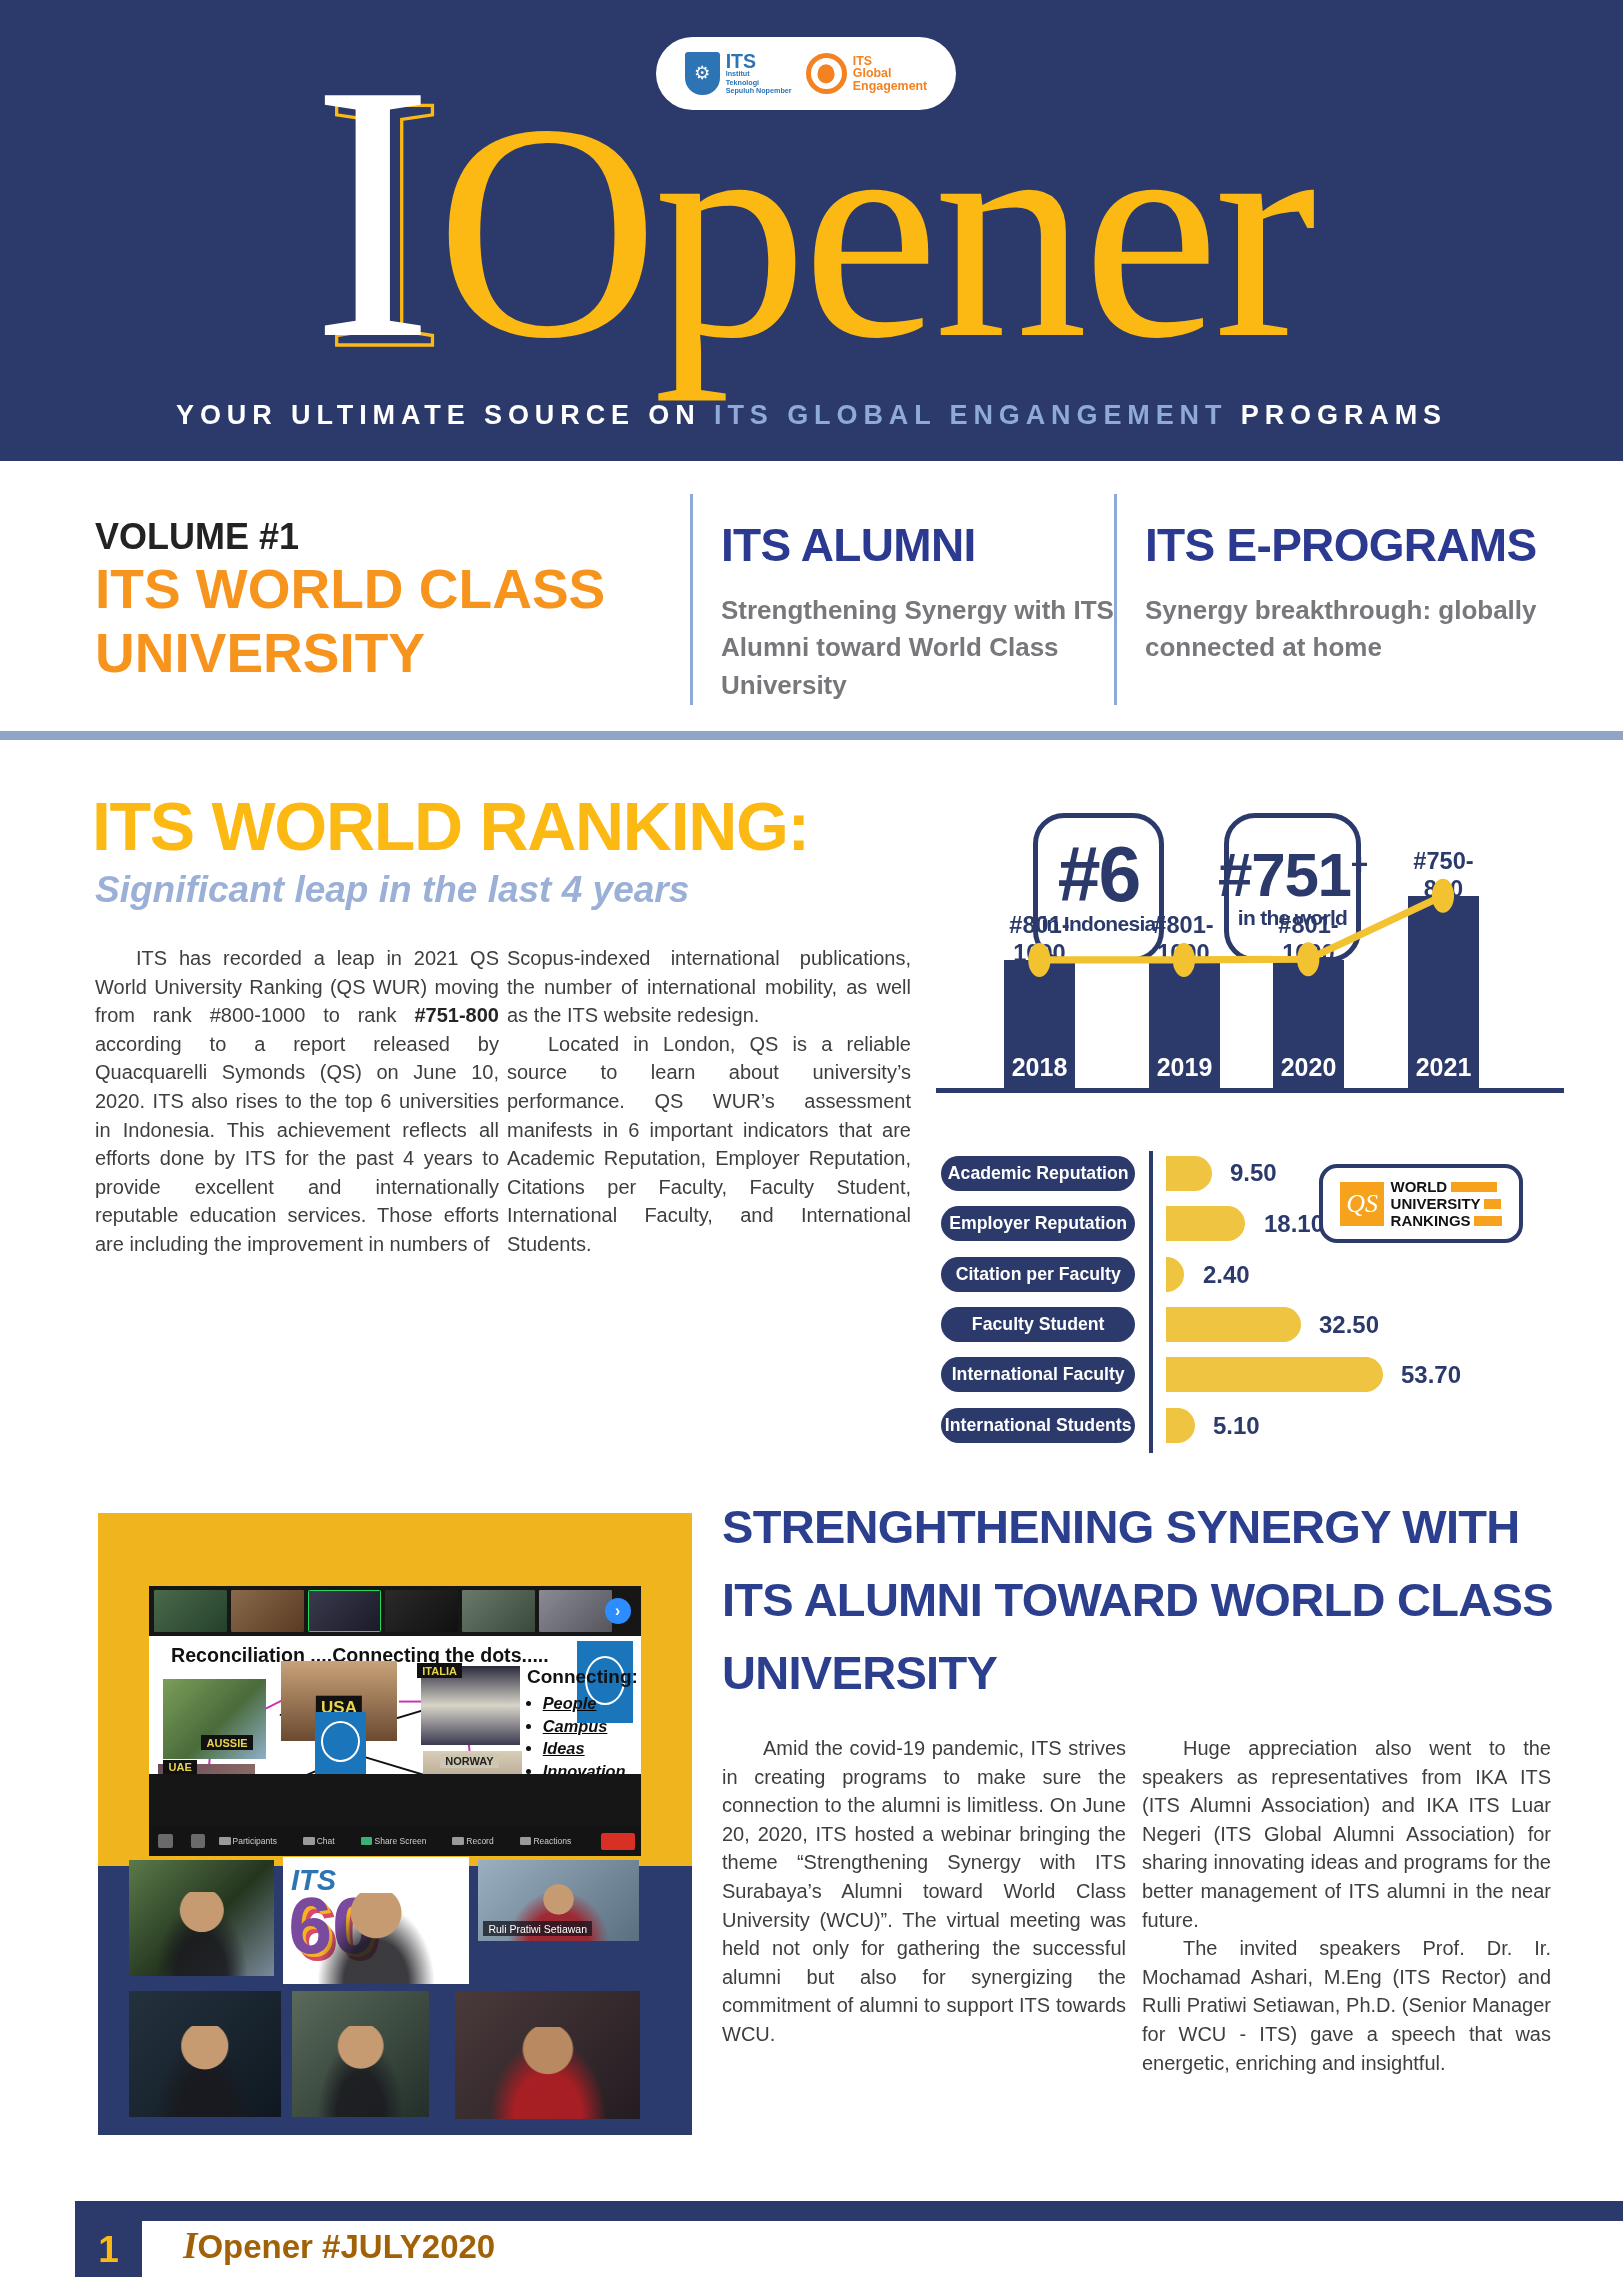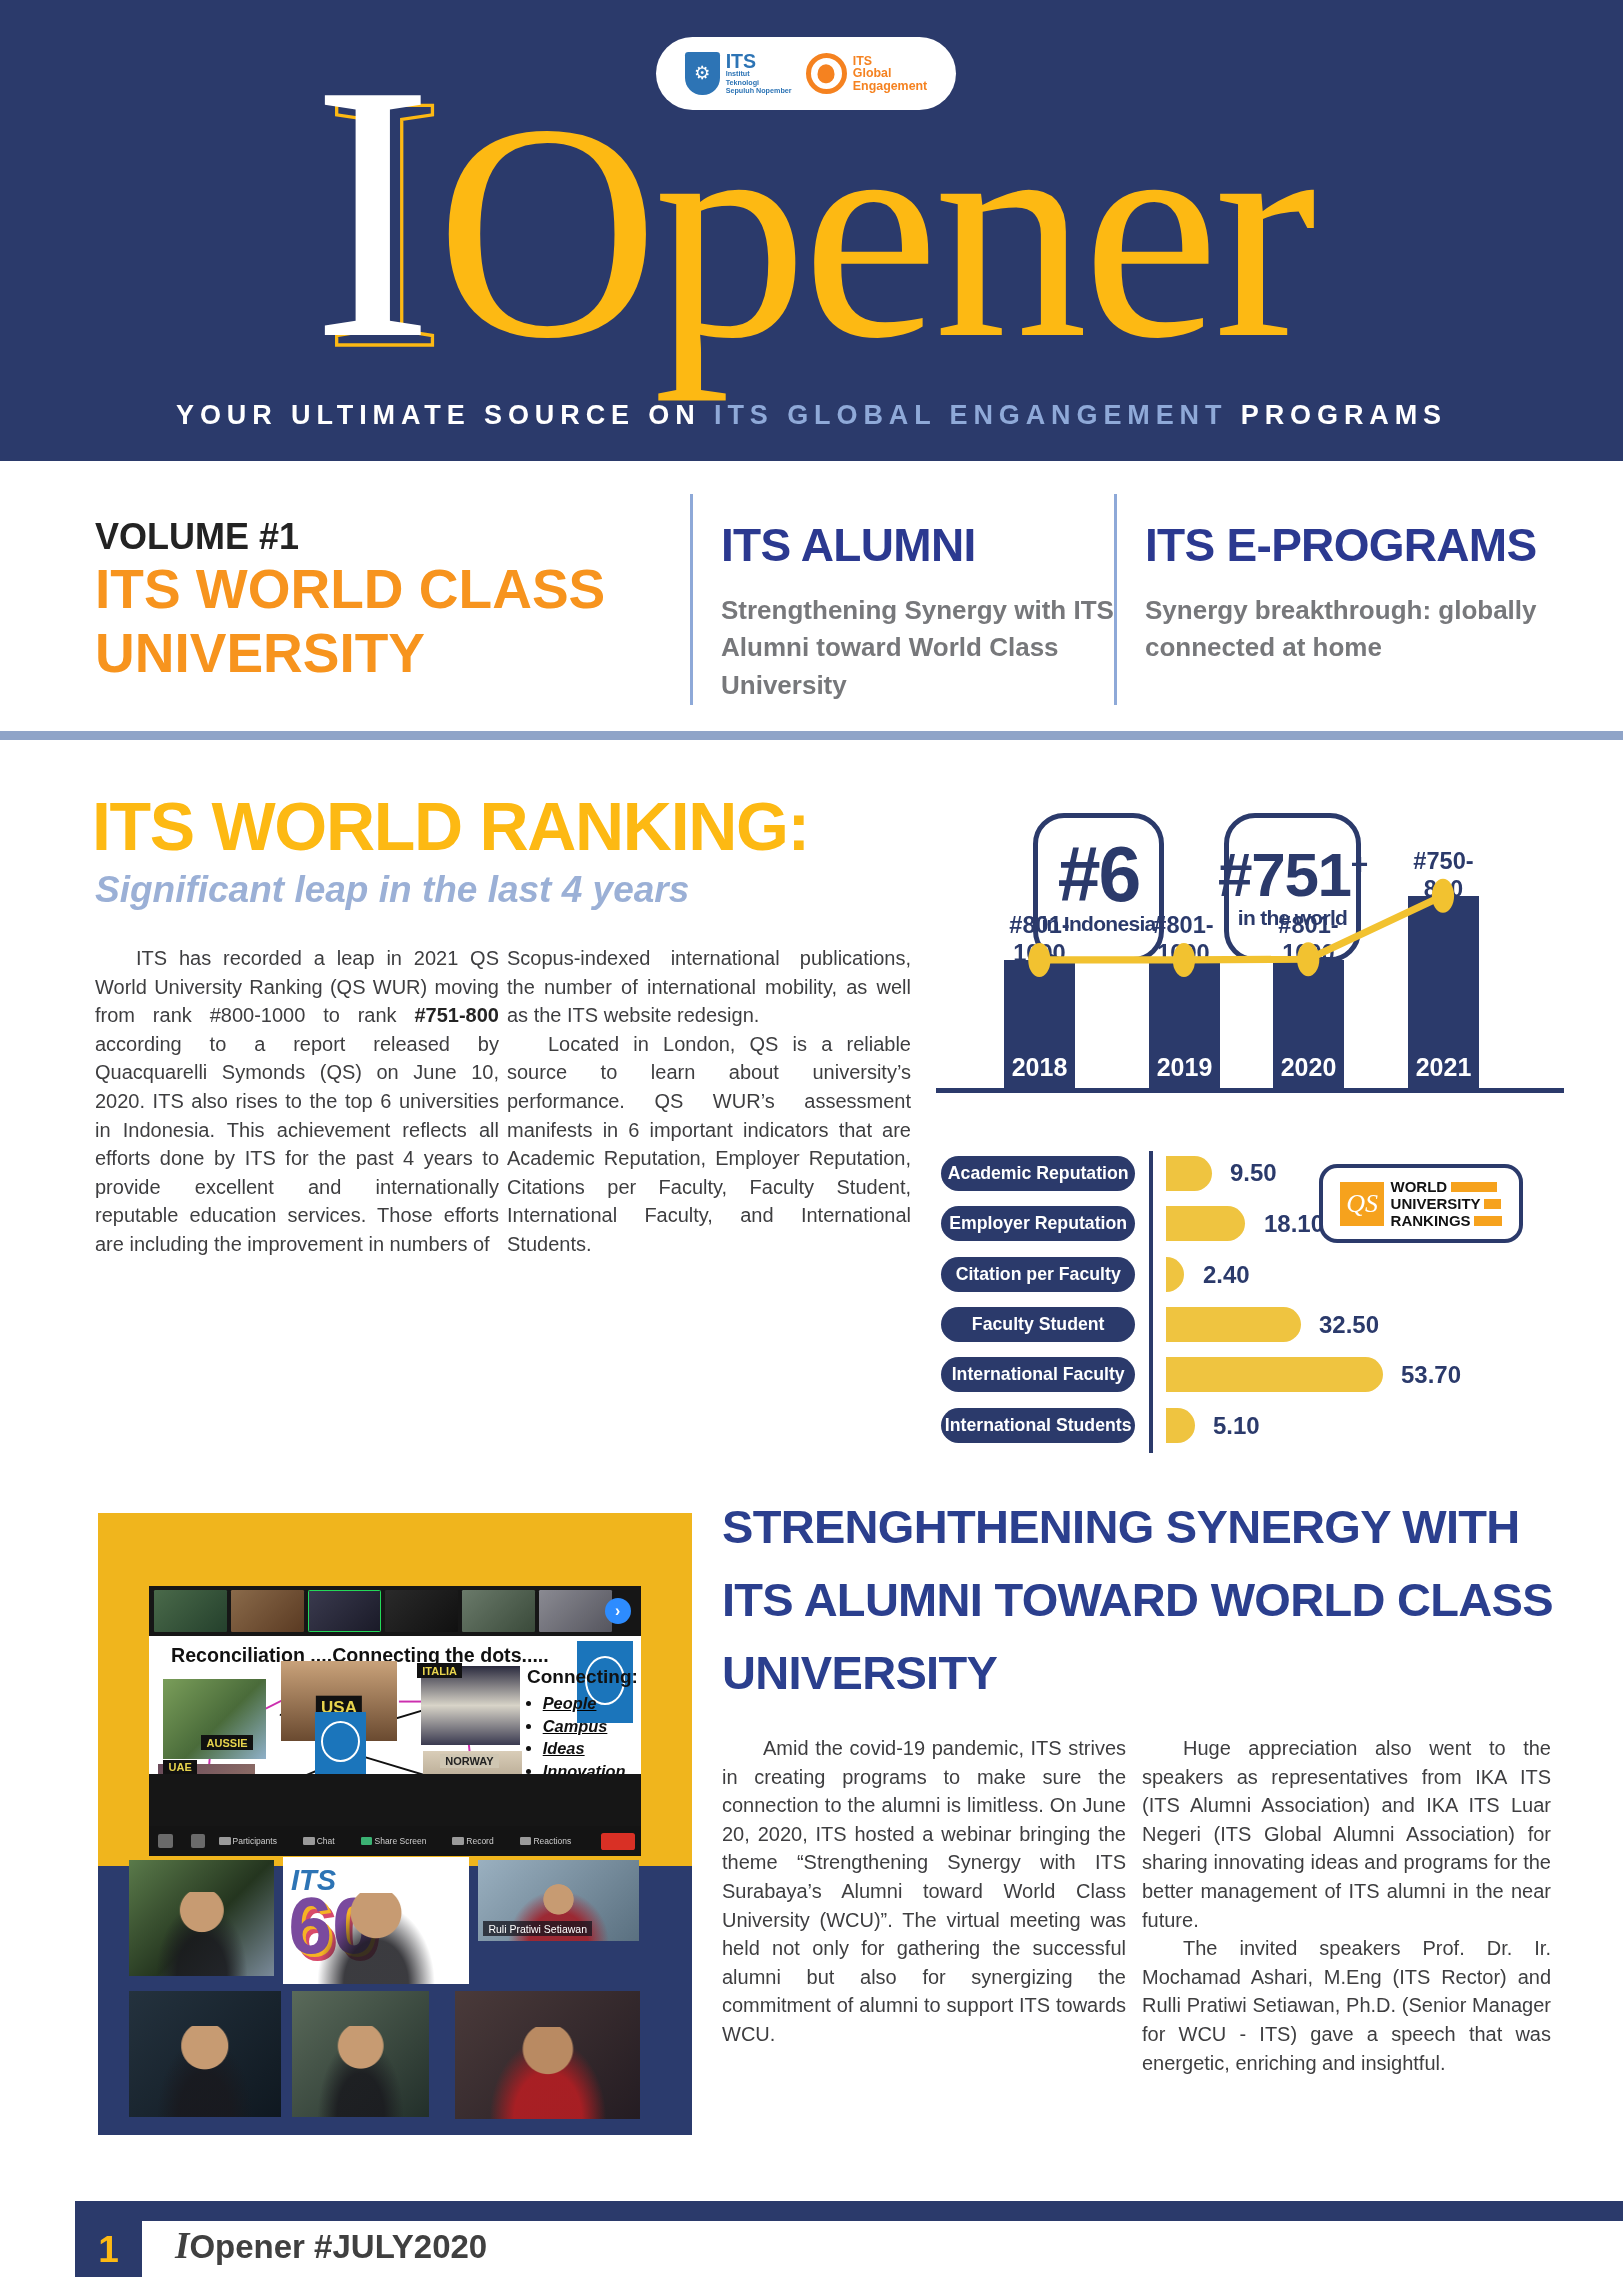--- a/index.html
+++ b/index.html
@@ -174,21 +174,21 @@
   .syn-h { position:absolute; left:722px; top:1491px; font-size:47px; font-weight:800;
            color:#2B3F8E; line-height:1.55; letter-spacing:-0.7px; }
   .sc1 { left:722px; top:1734px; }
   .sc2 { left:1142px; top:1734px; width:409px; }
 
   
   .f-band { position:absolute; left:75px; top:2201px; right:0; height:19.6px; background:#2B3A6B; }
   .f-col { position:absolute; left:75px; top:2201px; width:67px; height:76px; background:#2B3A6B;
            display:flex; align-items:flex-end; justify-content:center; padding-bottom:9.2px; }
   .f-num { color:#FDB913; font-size:37px; font-weight:700; line-height:1; }
-  .f-title { position:absolute; left:175px; top:2224px; font-size:33px; font-weight:800; color:#404040; }
+  .f-title { position:absolute; left:183px; top:2224px; font-size:33px; font-weight:800; color:#a16207; }
   .f-title .fi { font-family:"Liberation Serif", serif; font-style:italic; font-weight:700; font-size:37px; }
 </style>
 </head>
 <body>
 
 <div class="page">
 
   <header class="hdr">
     <div class="logo-pill">
       <div class="its-logo">

